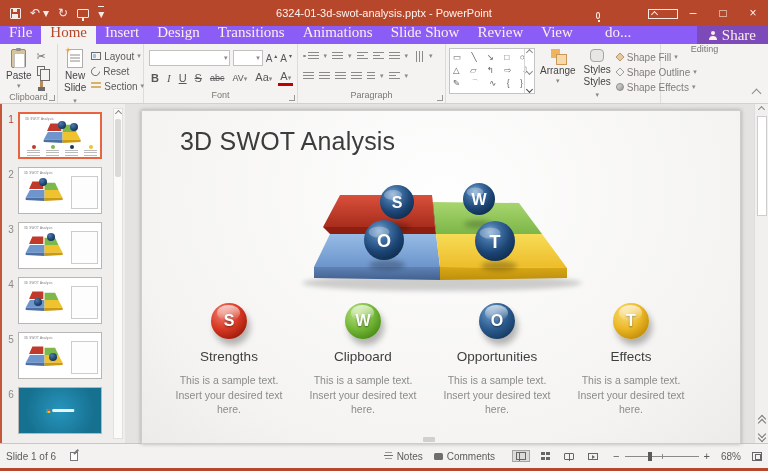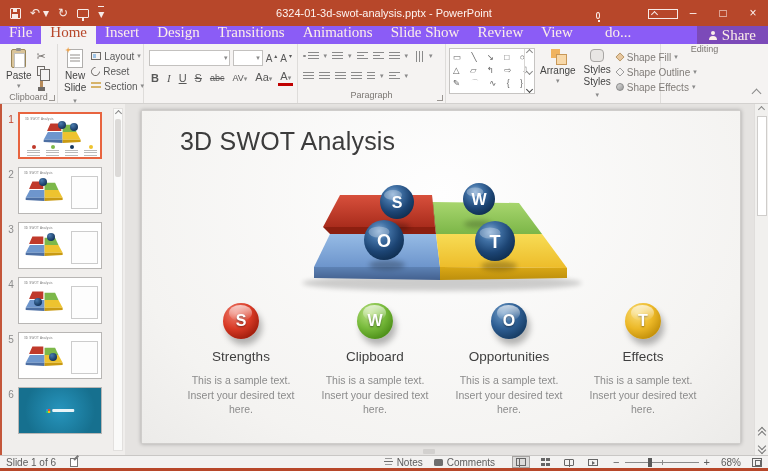--- a/index.html
+++ b/index.html
@@ -147,21 +147,21 @@
   .chev{width:5px;height:5px;border-right:1.3px solid #888;border-bottom:1.3px solid #888;display:inline-block;}
   .chev.up{transform:rotate(-135deg);}
   .chev.down{transform:rotate(45deg);}
   
   .slidearea{flex:1;position:relative;min-width:0;}
   .canvas{position:absolute;left:16px;top:6px;width:600px;height:334px;
     background:radial-gradient(ellipse at 50% 25%,#fefefe 0%,#f4f3f1 75%,#ecebe9 100%);
     box-shadow:0 0 4px rgba(0,0,0,.28);border:1px solid #cfcdcb;}
   .slide-title{position:absolute;left:38px;top:16px;font-size:25px;color:#3c3c3c;letter-spacing:.2px;}
   .platform-svg{position:absolute;left:150px;top:66px;width:300px;height:140px;}
-  .swot-row{position:absolute;left:32px;top:192px;width:538px;display:flex;}
+  .swot-row{position:absolute;left:20px;top:192px;width:538px;display:flex;}
   .swot-col{width:134px;display:flex;flex-direction:column;align-items:center;}
   .bsphere{width:36px;height:36px;border-radius:50%;position:relative;color:#fff;font-weight:bold;
     font-size:16px;display:flex;align-items:center;justify-content:center;
     box-shadow:3px 6px 6px rgba(0,0,0,.28);text-shadow:0 1px 2px rgba(0,0,0,.45);}
   .bsphere:before{content:"";position:absolute;left:17%;top:5%;width:64%;height:44%;border-radius:50%;
     background:linear-gradient(rgba(255,255,255,.7),rgba(255,255,255,0));}
   .bs-s{background:radial-gradient(circle at 35% 28%,#ef8273,#d93a25 45%,#9c1c0b 80%,#7a1204);}
   .bs-w{background:radial-gradient(circle at 35% 28%,#bce285,#77ba3b 45%,#4a8c16 80%,#3b700e);}
   .bs-o{background:radial-gradient(circle at 35% 28%,#6f9cc8,#2d5d92 45%,#163a60 80%,#0f2c4c);}
   .bs-t{background:radial-gradient(circle at 35% 28%,#f9dd79,#ecb827 45%,#c08d08 80%,#a37a04);}
@@ -174,21 +174,21 @@
   .vnav{position:absolute;bottom:4px;display:flex;flex-direction:column;gap:7px;align-items:center;}
   .dchev{width:6px;height:8px;position:relative;}
   .dchev:before,.dchev:after{content:"";position:absolute;left:0;width:5px;height:5px;border-right:1.3px solid #777;border-bottom:1.3px solid #777;}
   .dchev.up:before{top:0;transform:rotate(-135deg);}
   .dchev.up:after{top:4px;transform:rotate(-135deg);}
   .dchev.down:before{top:0;transform:rotate(45deg);}
   .dchev.down:after{top:4px;transform:rotate(45deg);}
   .splitgrip{position:absolute;left:298px;bottom:1px;width:12px;height:5px;background:#d2d0ce;border-radius:1px;}
   
   .statusbar{height:13px;background:#f3f2f1;border-top:1px solid #c9c7c5;display:flex;align-items:center;
-    font-size:10px;color:#5c5c5c;flex:0 0 auto;padding:0 6px;}
+    font-size:10px;color:#5c5c5c;flex:0 0 auto;padding:12px 6px;}
   .sb-left{display:flex;align-items:center;gap:14px;}
   .pen-ic{width:8px;height:9px;border:1px solid #777;position:relative;background:#fff;}
   .pen-ic:after{content:"";position:absolute;right:-2px;top:-2px;width:6px;height:1.5px;background:#777;transform:rotate(-45deg);}
   .sb-right{margin-left:auto;display:flex;align-items:center;gap:11px;}
   .notes-ic{width:9px;height:8px;background:
     linear-gradient(#6e6e6e,#6e6e6e) 0 3px/9px 1.3px no-repeat,
     linear-gradient(#9a9a9a,#9a9a9a) 1px 0/7px 1px no-repeat,
     linear-gradient(#9a9a9a,#9a9a9a) 1px 6px/7px 1px no-repeat;}
   .comment-ic{width:9px;height:7px;background:#6e6e6e;border-radius:1.5px;position:relative;}
   .comment-ic:after{content:"";position:absolute;left:1.5px;bottom:-2.5px;width:0;height:0;border:2.5px solid transparent;border-top-color:#6e6e6e;}
@@ -328,20 +328,21 @@
             <span class="fbtn i">I</span>
             <span class="fbtn u">U</span>
             <span class="fbtn s">S</span>
             <span class="fbtn abc">abc</span>
             <span class="fbtn av"><span>AV</span><span class="dd">▾</span></span>
             <span class="fbtn"><span>Aa</span><span class="dd">▾</span></span>
             <span class="fbtn fc"><span>A</span><span class="dd">▾</span></span>
           </div>
         </div>
       </div>
+      <div class="glabel"><span>Font</span><span class="launcher"></span></div>
     </div>
 
     <div class="rgroup" style="width:148px">
       <div class="content" style="display:block;padding:5px 5px 0 5px;">
         <div class="pr-row">
           <span class="pr-row">
               <span class="bullet-dot"></span>
               <span class="lines-ic"></span>
               <span class="dd">▾</span>
             </span>

